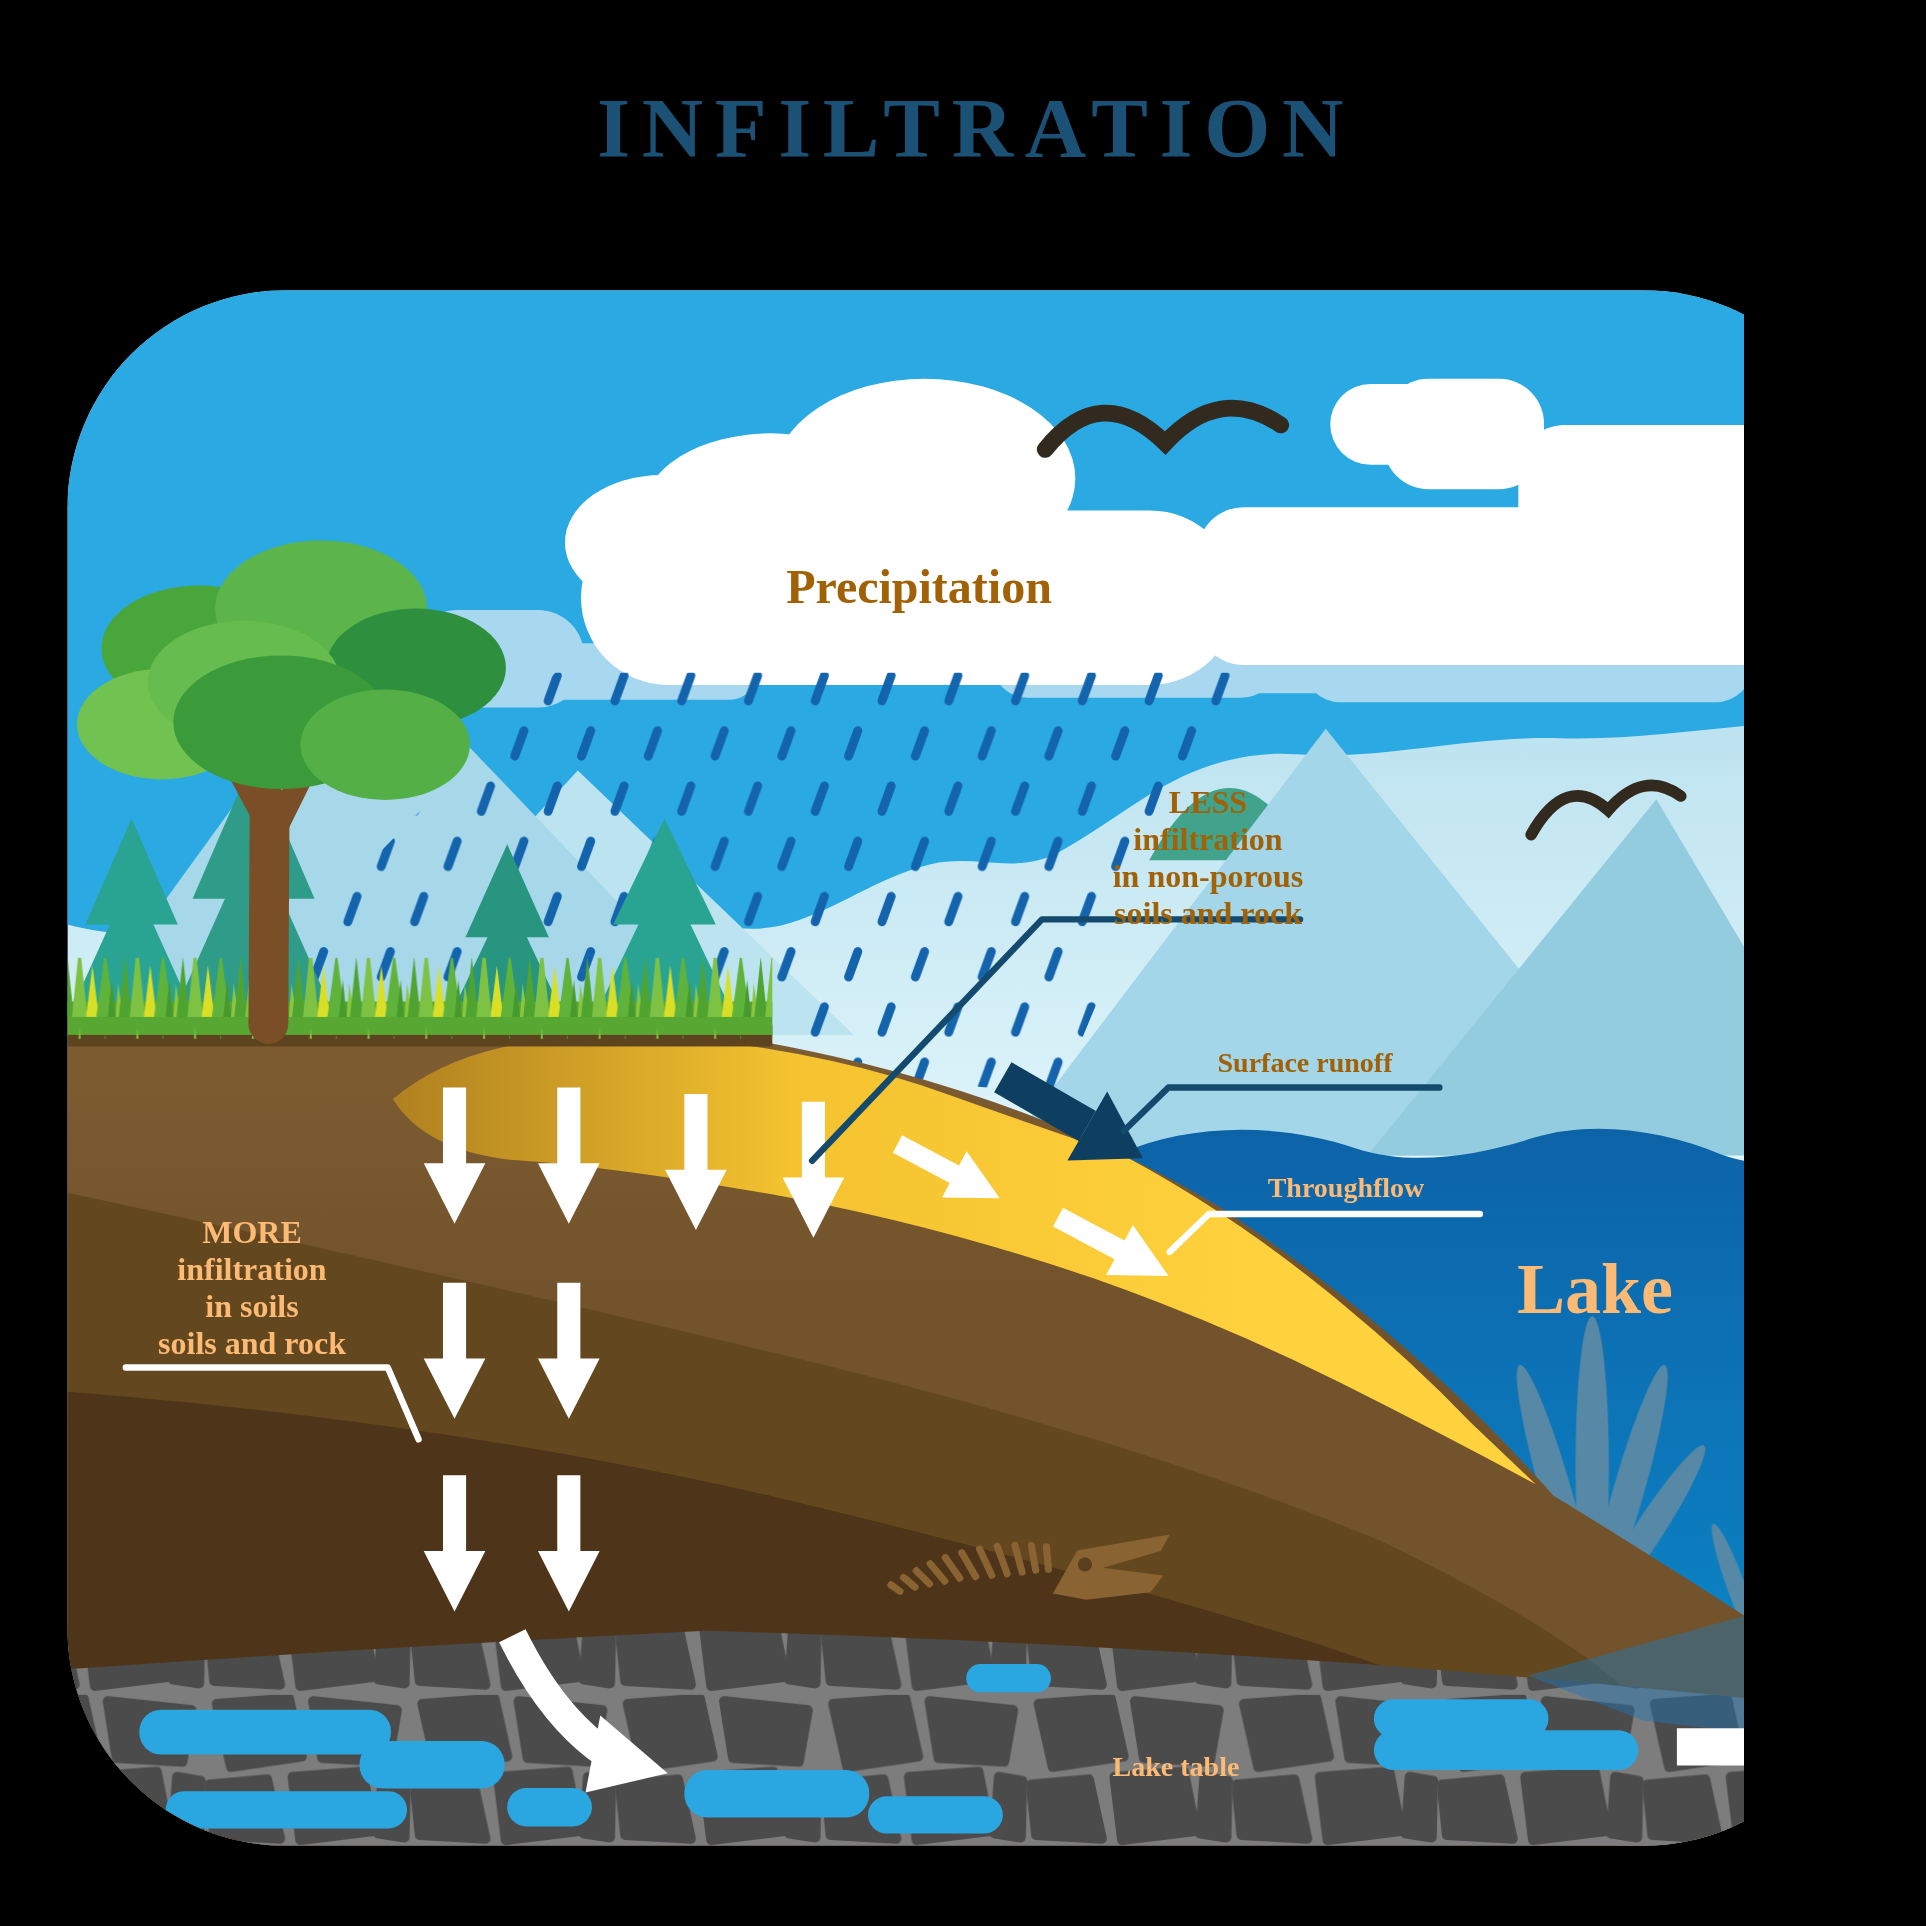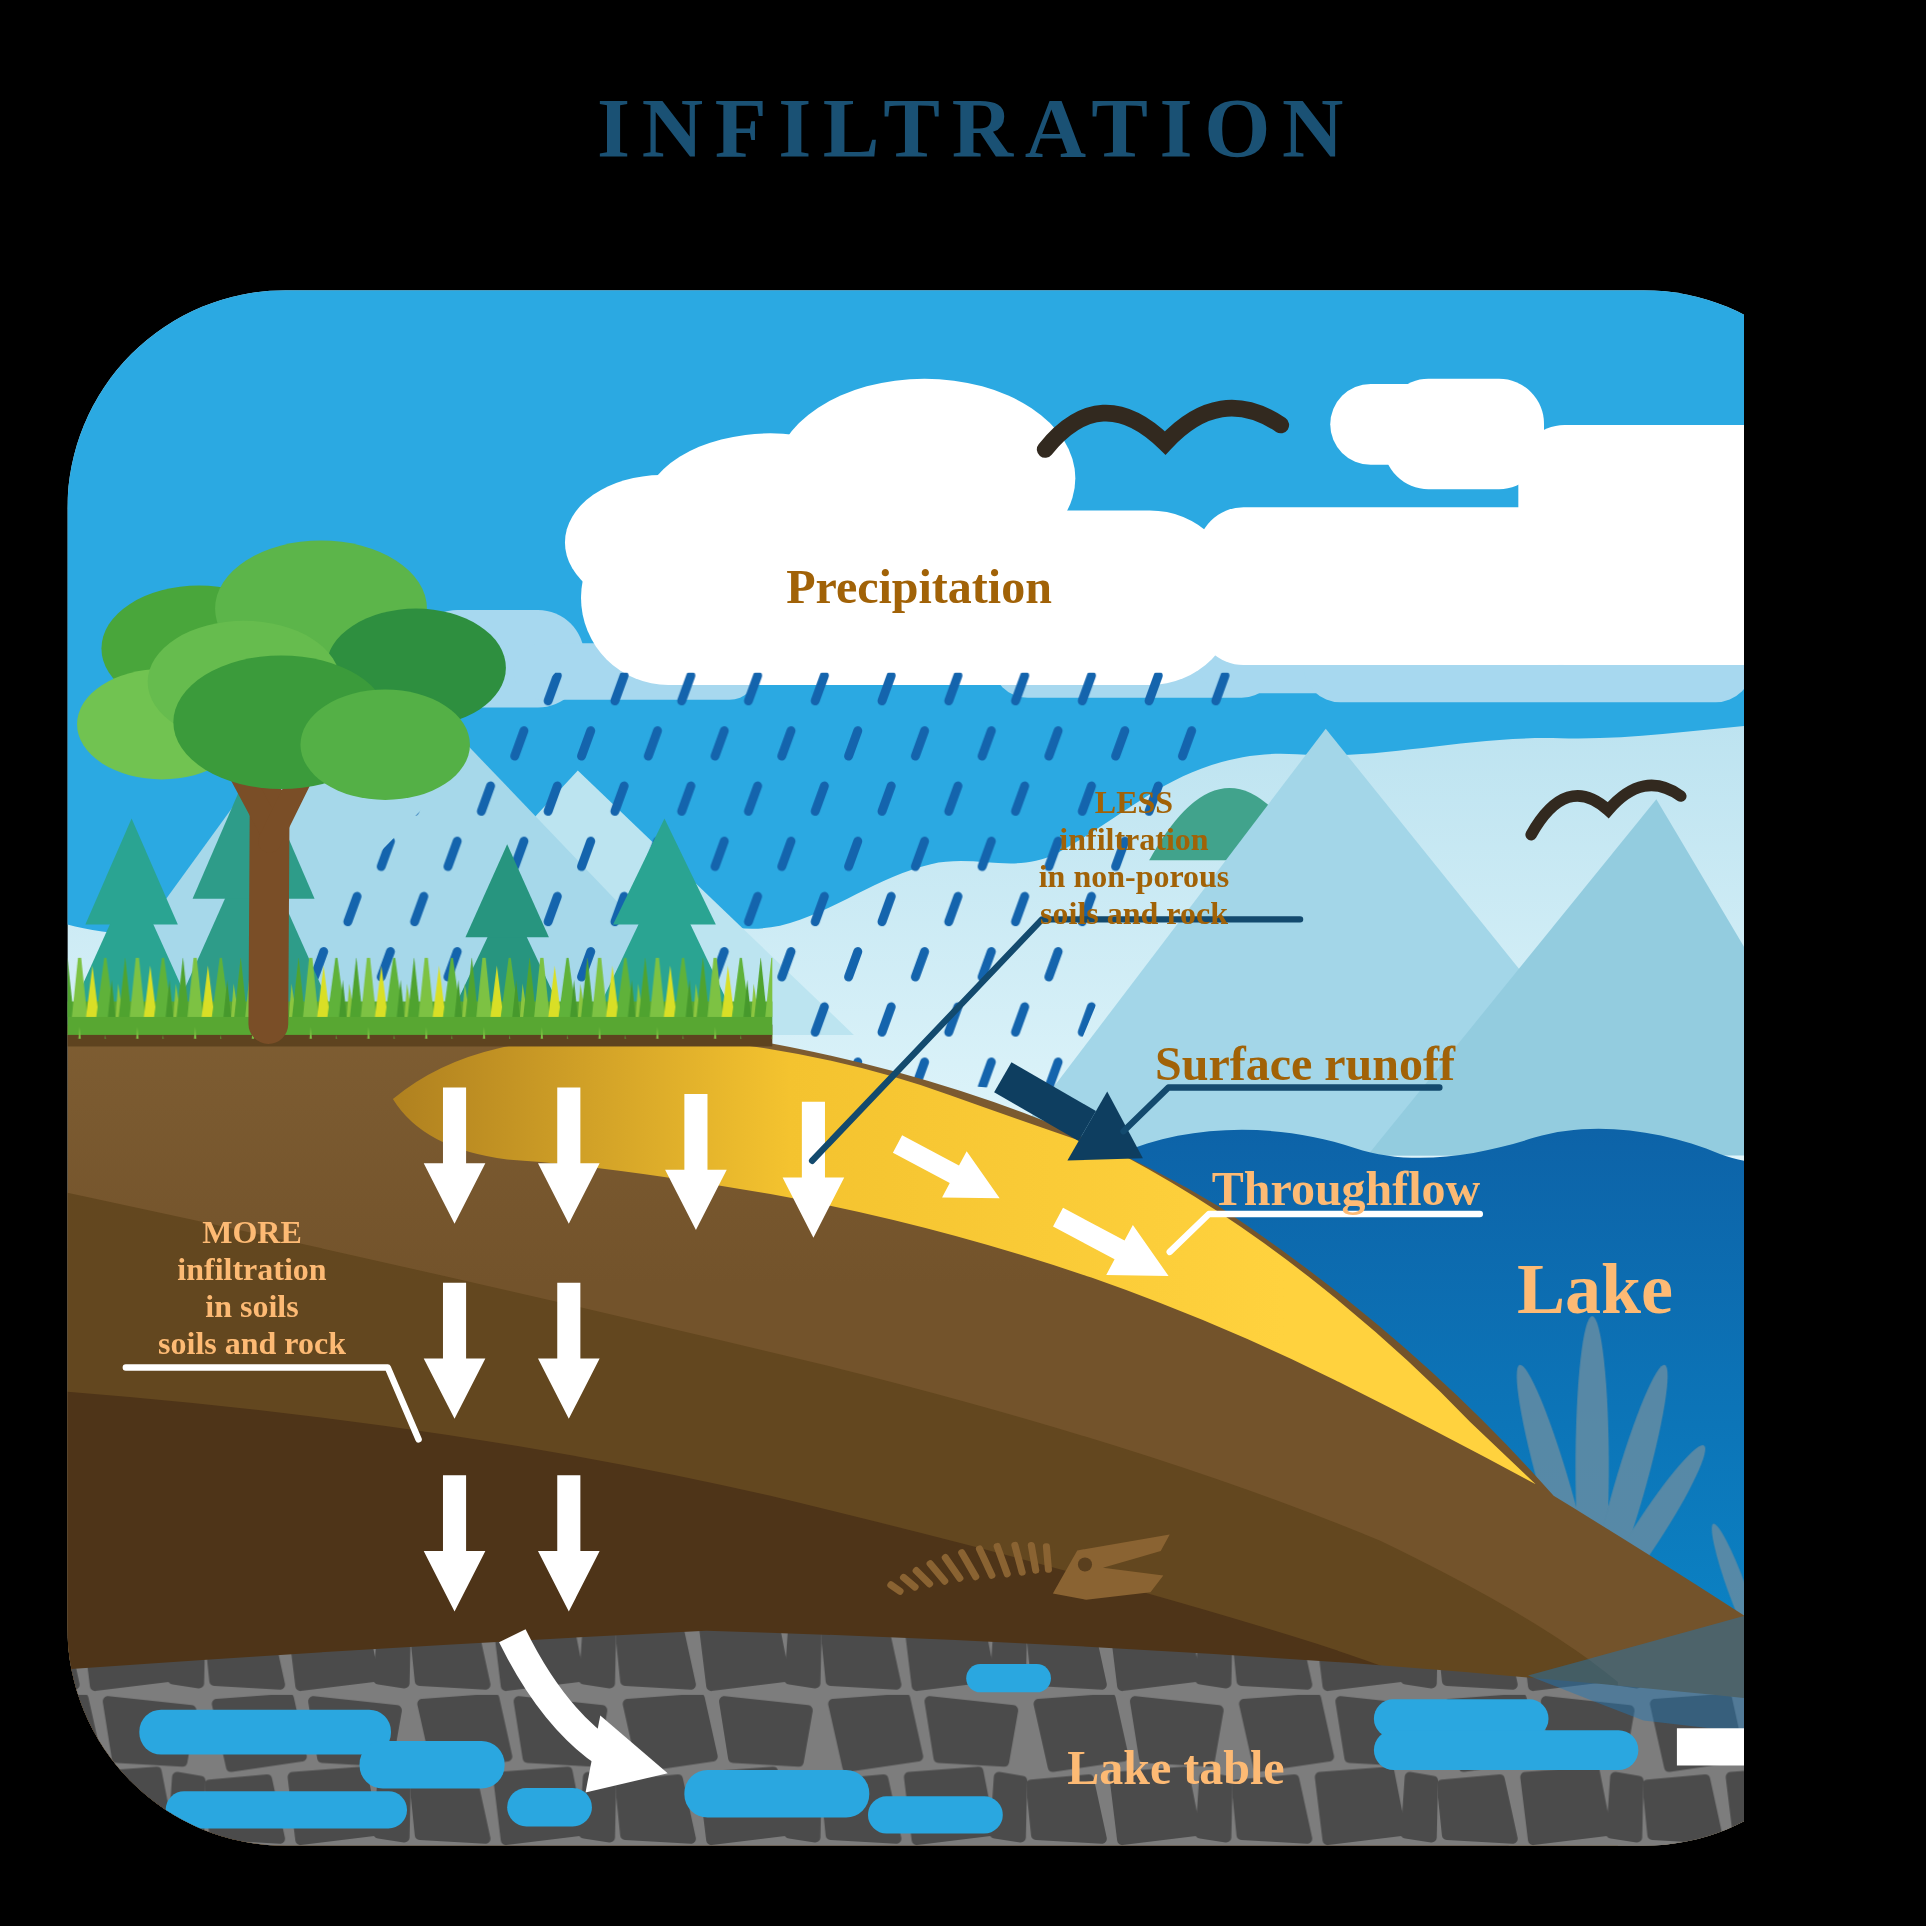--- a/index.html
+++ b/index.html
@@ -5,21 +5,21 @@
   html,body{margin:0;padding:0;background:#000;}
   #canvas{position:relative;width:1744px;height:1926px;background:#000;overflow:hidden;
           font-family:"Liberation Serif","DejaVu Serif",serif;}
   #scene-svg{position:absolute;left:0;top:0;}
   .lbl{position:absolute;transform:translate(-50%,-50%);text-align:center;font-weight:bold;white-space:nowrap;}
   .title{font-size:85px;letter-spacing:11.6px;color:#1A5174;}
   .navy{color:#a16207;}
   .white{color:#fdba74;}
   .precip{font-size:48px;}
   .callout{font-size:32px;line-height:37px;}
-  .runoff,.through,.wtable{font-size:48px;}
+  .runoff,.through,.wtable{font-size:28px;}
   .lake{font-size:72px;}
 </style>
 </head>
 <body>
 
 <div id="canvas">
 
 <svg id="scene-svg" width="1926" height="1926" viewBox="0 0 3000 3000">
   <defs>
     <clipPath id="sceneClip">
@@ -297,21 +297,21 @@
       <polyline points="2305,1891 1883,1891 1822,1950" stroke="#FFFFFF" stroke-width="10"></polyline>
       <polyline points="196,2130 604,2130 652,2242" stroke="#FFFFFF" stroke-width="10"></polyline>
     </g>
   </g>
 </svg>
 
 <div class="lbl title" style="left:976px;top:128px;">INFILTRATION</div>
 
 <div class="lbl precip navy" style="left:919px;top:586px;">Precipitation</div>
 
-<div class="lbl callout navy" style="left:1134px;top:858px;">
+<div class="lbl callout navy" style="left:1208px;top:858px;">
   <div>LESS</div>
   <div>infiltration</div>
   <div>in non-porous</div>
   <div>soils and rock</div>
 </div>
 
 <div class="lbl callout white" style="left:252px;top:1288px;">
   <div>MORE</div>
   <div>infiltration</div>
   <div>in soils</div>

